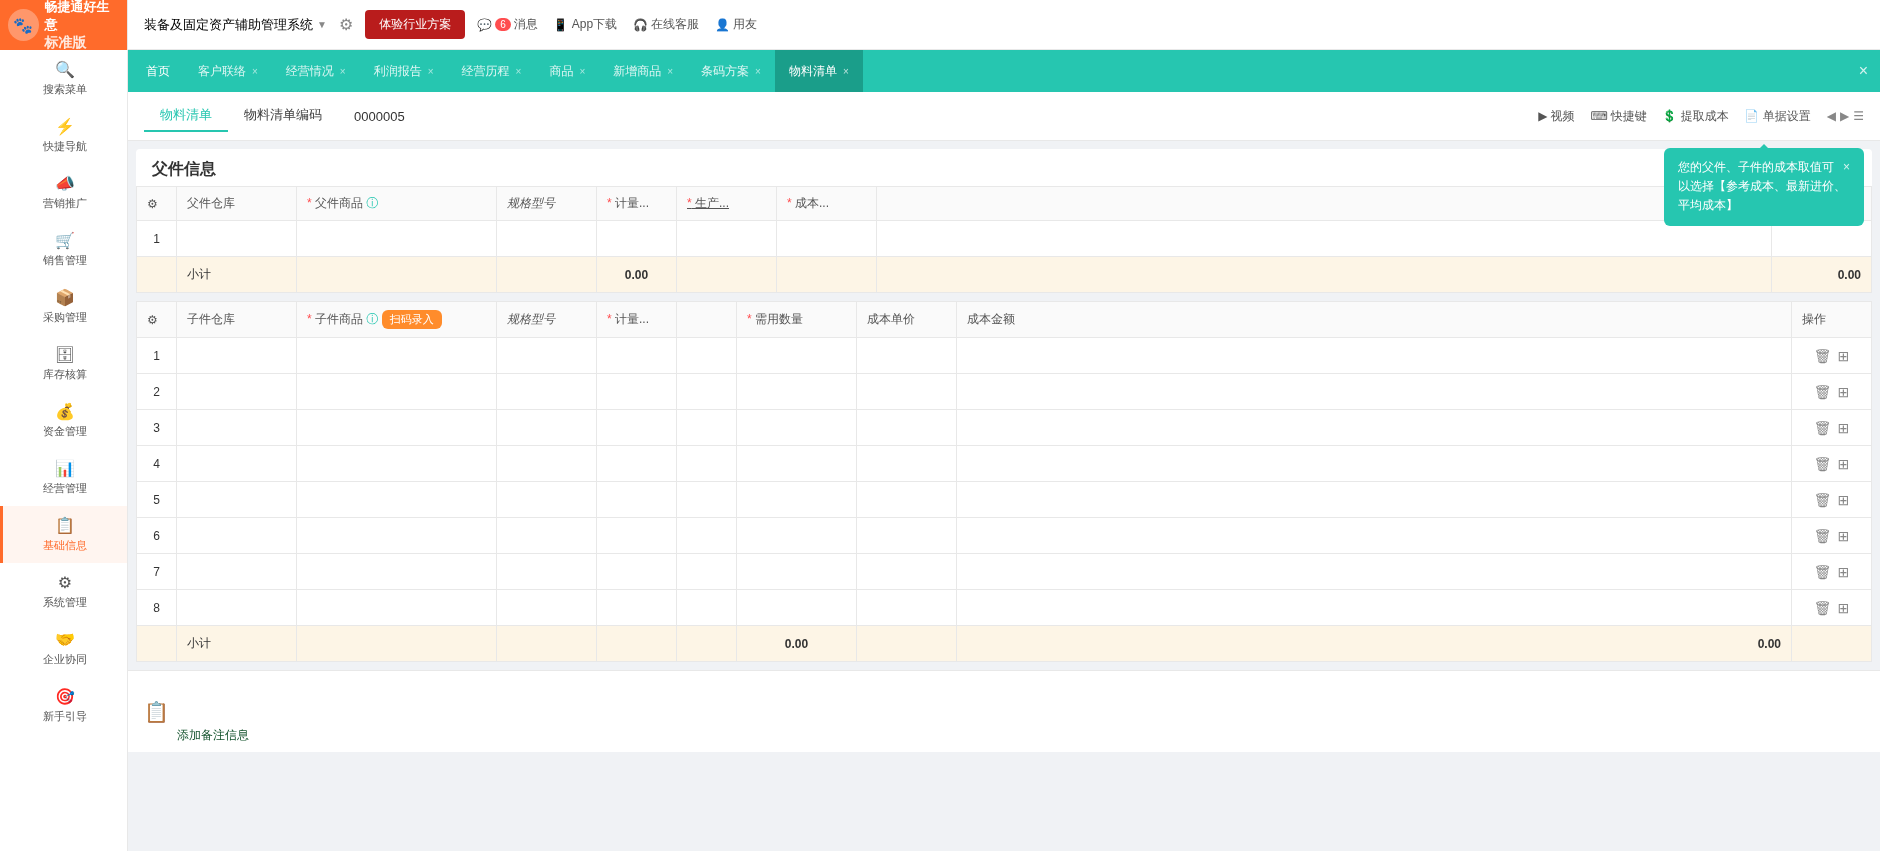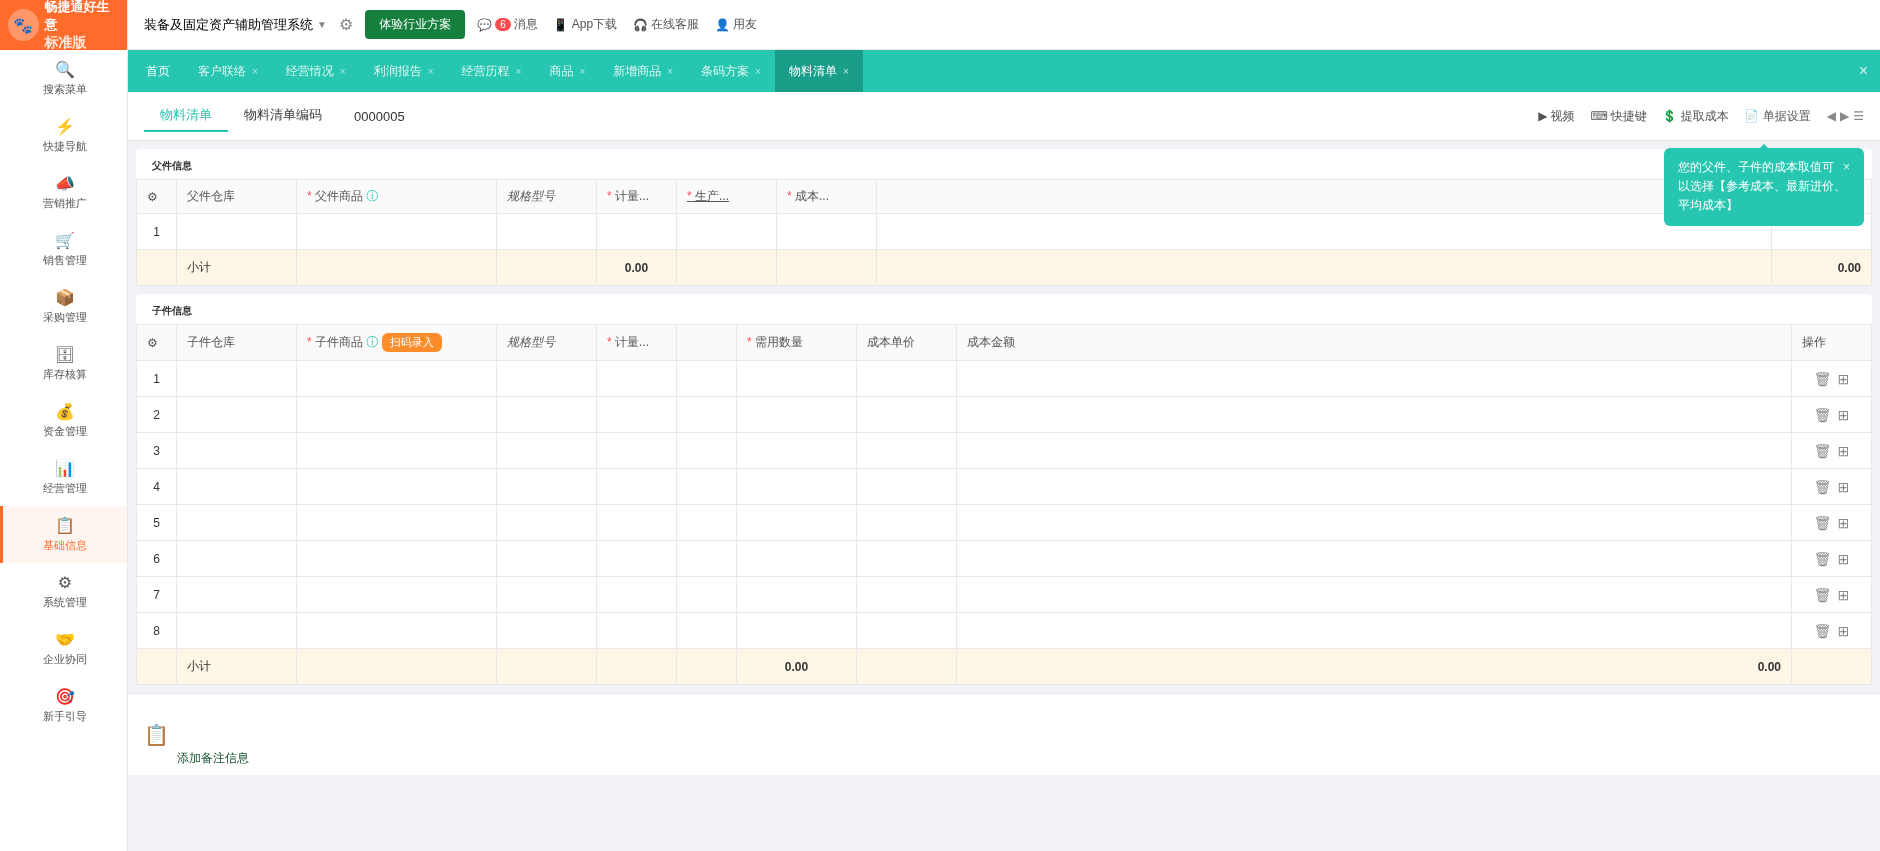--- a/index.html
+++ b/index.html
@@ -12,21 +12,21 @@
     .sidebar-subtitle { font-size: 14px; opacity: 0.85; }
     .sidebar-item { display: flex; flex-direction: column; align-items: center; padding: 10px 4px; cursor: pointer; color: #555; font-size: 11px; gap: 3px; border-left: 3px solid transparent; }
     .sidebar-item.active { background: #fff5f0; color: #ff6b2b; border-left: 3px solid #ff6b2b; }
     .sidebar-item .icon { font-size: 16px; }
 
     
     .main { flex: 1; display: flex; flex-direction: column; overflow: hidden; }
 
     
     .topbar { background: #fff; height: 50px; display: flex; align-items: center; padding: 0 16px; border-bottom: 1px solid #e8e8e8; gap: 12px; }
-    .topbar-btn { background: #15803d; color: white; border: none; padding: 6px 14px; border-radius: 4px; cursor: pointer; font-size: 12px; }
+    .topbar-btn { background: #b91c1c; color: white; border: none; padding: 6px 14px; border-radius: 4px; cursor: pointer; font-size: 12px; }
     .topbar-actions { display: flex; align-items: center; gap: 16px; color: #555; font-size: 12px; }
     .topbar-gear { font-size: 16px; color: #888; cursor: pointer; }
     .topbar-action-item { display: flex; align-items: center; gap: 3px; cursor: pointer; color: #555; }
 
     
     .nav-tabs { background: #26c6b0; display: flex; align-items: center; height: 42px; padding: 0 4px; overflow: hidden; }
     .nav-tab { padding: 0 14px; height: 48px; display: flex; align-items: center; color: rgba(255,255,255,0.85); cursor: pointer; font-size: 12px; white-space: nowrap; gap: 4px; }
     .nav-tab.active { background: #1a9e8a; color: white; font-weight: 500; }
     .nav-tab .close-x { opacity: 0.7; margin-left: 2px; font-size: 10px; }
     .nav-tab-first { background: transparent; color: white; font-weight: 500; }
@@ -38,21 +38,21 @@
     
     .page-header { background: white; padding: 8px 16px; display: flex; align-items: center; gap: 16px; border-bottom: 1px solid #e8e8e8; }
     .page-header-tabs { display: flex; gap: 0; }
     .page-header-tab { padding: 6px 16px; cursor: pointer; font-size: 13px; color: #404040; border-bottom: 2px solid transparent; }
     .page-header-tab.active { color: #26c6b0; border-bottom: 2px solid #26c6b0; }
     .page-header-actions { margin-left: auto; display: flex; align-items: center; gap: 16px; color: #555; font-size: 12px; }
     .page-header-action { display: flex; align-items: center; gap: 3px; cursor: pointer; }
 
     
     .section { background: white; margin: 8px; border-radius: 4px; }
-    .section-title { font-size: 10px; font-weight: 600; color: #333; padding: 10px 16px 6px; }
+    .section-title { font-size: 16px; font-weight: 600; color: #333; padding: 10px 16px 6px; }
 
     
     .data-table { width: 100%; border-collapse: collapse; font-size: 12px; }
     .data-table th { background: #fafafa; color: #555; padding: 8px 10px; text-align: left; border: 1px solid #e8e8e8; font-weight: 500; white-space: nowrap; position: relative; }
     .data-table th .required { color: #ff4d4f; }
     .data-table td { padding: 6px 10px; border: 1px solid #e8e8e8; color: #333; height: 36px; }
     .subtotal-row td { background: #fdf5e6; font-weight: 500; }
     .subtotal-label { color: #555; }
     .action-icons { display: flex; gap: 6px; justify-content: center; }
     .action-icon { cursor: pointer; color: #888; font-size: 14px; }
@@ -314,21 +314,20 @@
         </tbody>
       </table>
     </div>
 
     <div class="tooltip-box">
       <span class="tooltip-close">×</span>
       <span>您的父件、子件的成本取值可以选择【参考成本、最新进价、平均成本】</span>
     </div>
 
     <div class="section">
-      <div class="section-title">子件信息</div>
       <table class="data-table">
         <thead>
           <tr>
             <th class="col-row-num">
               <span>⚙</span>
             </th>
             <th class="col-warehouse">
               <span>子件仓库</span>
             </th>
             <th class="col-product">

